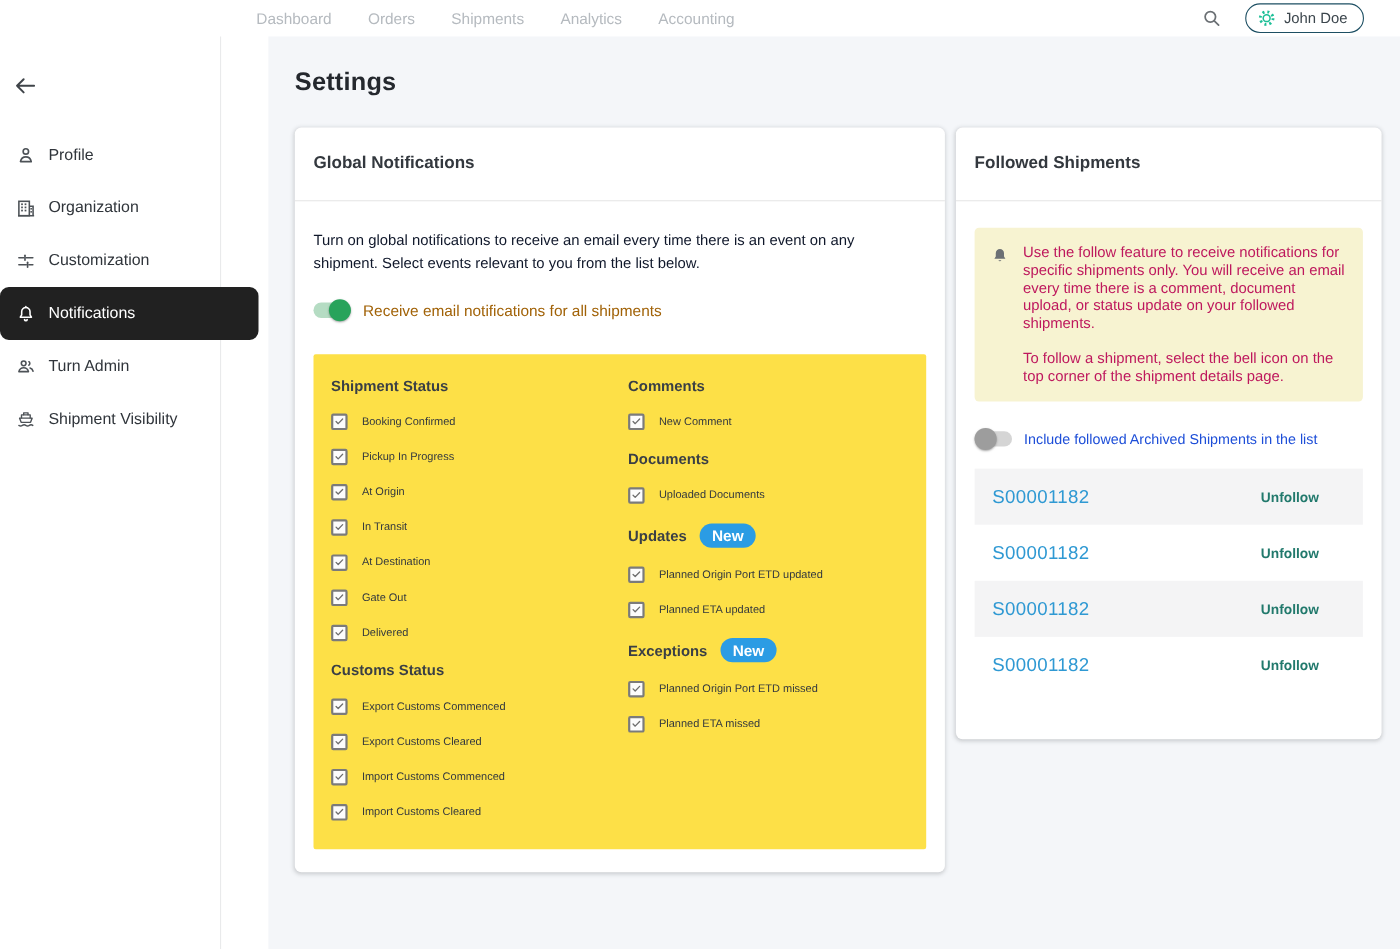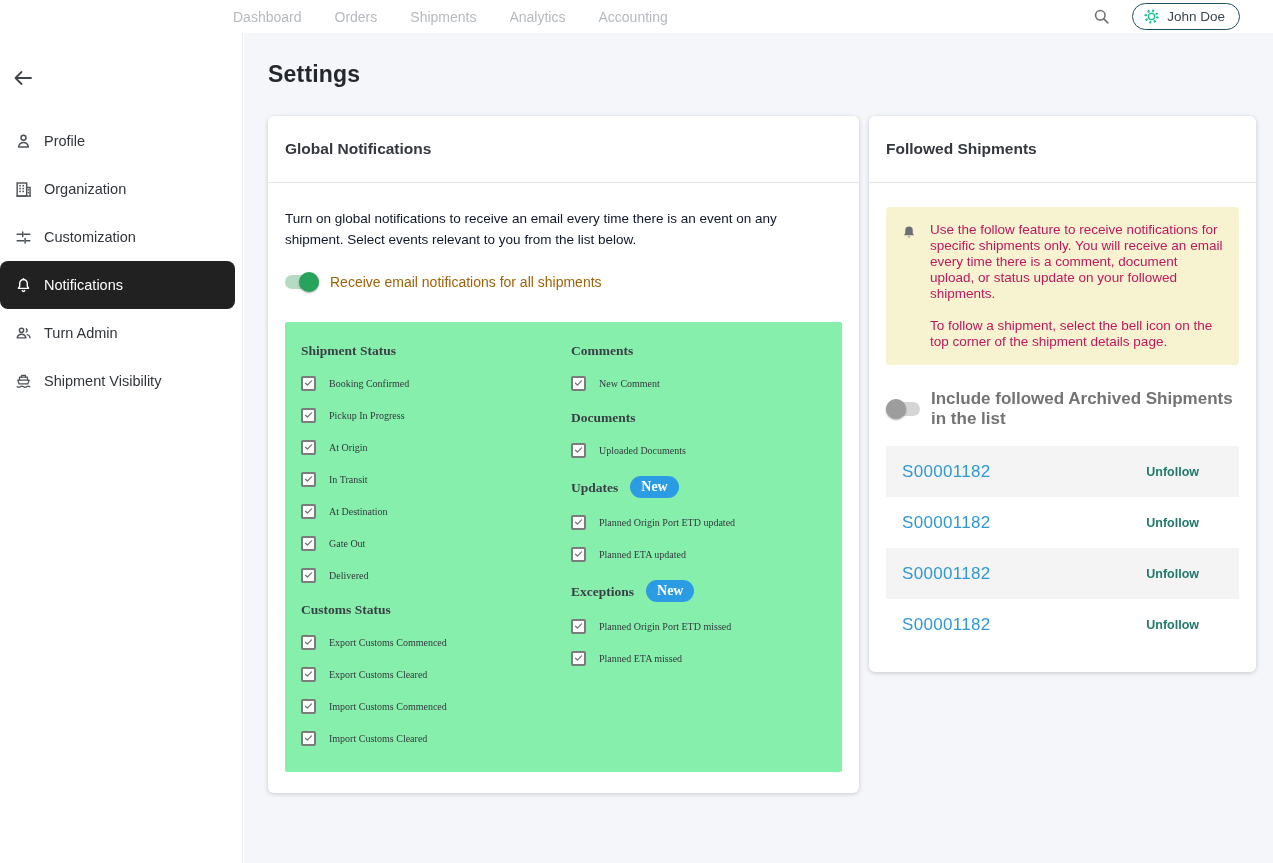--- a/index.html
+++ b/index.html
@@ -10,21 +10,21 @@
   }
   
   .topnav { position:absolute; left:0; top:0; width:100%; height:33px; background:#fff; z-index:5; }
   .nav-list { position:absolute; left:233px; top:0; height:33px; display:flex; align-items:center; gap:33px; }
   .nav-item { font-size:14px; color:#b5babf; text-decoration:none; cursor:pointer; white-space:nowrap; }
   .nav-right { position:absolute; right:0; top:0; height:33px; display:flex; align-items:center; gap:21px; padding-right:33px; }
   .search-btn { width:20px; height:20px; display:flex; align-items:center; justify-content:center; cursor:pointer; background:none; border:none; padding:0; }
   .user-pill { display:flex; align-items:center; gap:7px; height:27px; padding:0 14px 0 10px;
     border:1.5px solid #1d4f63; border-radius:14px; background:#fff; font-size:13.5px; color:#3c464d; cursor:pointer; }
   
-  .sidebar { position:absolute; left:0; top:33px; width:243px; bottom:0; background:#fff; border-right:1px solid #e9eaeb; }
+  .sidebar { position:absolute; left:0; top:33px; width:201px; bottom:0; background:#fff; border-right:1px solid #e9eaeb; }
   .back-button { position:absolute; left:10px; top:33px; width:26px; height:26px; background:none; border:none; padding:0; cursor:pointer; color:#3f4449; }
   .side-menu { position:absolute; top:84px; left:0; width:235px; }
   .side-item { display:flex; align-items:center; gap:11px; height:48px; padding-left:14px; border-radius:8px;
     font-size:14.5px; color:#30353b; cursor:pointer; }
   .side-item .sicon { color:#4d5257; display:flex; width:19px; height:19px; }
   .side-item.active { background:#212121; color:#fff; }
   .side-item.active .sicon { color:#fff; }
   
   .main { position:absolute; left:244px; top:33px; right:0; bottom:0; background:#f4f6f9; overflow:hidden; }
   .page-title { position:absolute; left:24px; top:28px; margin:0; font-size:23px; font-weight:bold; color:#24282e; letter-spacing:.2px; }
@@ -40,23 +40,23 @@
   .toggle-row { display:flex; align-items:center; gap:11px; margin-top:22px; }
   .toggle { position:relative; width:34px; height:20px; flex:0 0 34px; cursor:pointer; display:inline-block; }
   .toggle i { display:block; }
   .toggle .track { position:absolute; left:0; top:3px; width:34px; height:14px; border-radius:7px; }
   .toggle .knob { position:absolute; top:0; width:20px; height:20px; border-radius:50%; box-shadow:0 1px 2px rgba(0,0,0,.35); }
   .toggle.on .track { background:#b5dcc3; }
   .toggle.on .knob { right:0; background:#28a35b; }
   .toggle.off .track { background:#d5d5d5; }
   .toggle.off .knob { left:0; background:#9d9d9d; }
   .toggle-label.lg { font-size:14px; color:#a16207; }
-  .toggle-label.sm { font-size:17px; color:#737373;font-weight:bold; }
-  
-  .events-box { margin-top:30px; background:#86efac; border-radius:2px; padding:20px 16px 8px; display:flex;font-family:Liberation Serif, serif; }
+  .toggle-label.sm { font-size:13px; color:#1d4ed8; }
+  
+  .events-box { margin-top:30px; background:#fde047; border-radius:2px; padding:20px 16px 8px; display:flex; }
   .col-left { flex:0 0 270px; }
   .col-right { flex:1; }
   .group { margin-bottom:17px; }
   .group-title-row { display:flex; align-items:center; gap:12px; margin-bottom:15px; }
   .group-title { font-size:13.5px; font-weight:bold; color:#3a3f45; line-height:17px; }
   .new-badge { background:#2b9ce4; color:#fff; font-size:14px; font-weight:bold; padding:4px 11px; border-radius:12px; line-height:1; }
   .cb-row { display:flex; align-items:center; gap:13px; margin-bottom:14px; height:18px; cursor:pointer; }
   .cb { width:15px; height:15px; flex:0 0 15px; border:2px solid #7b7b7b; border-radius:2px; background:#fcfcfc;
     display:flex; align-items:center; justify-content:center; }
   .cb svg { width:12px; height:12px; }

